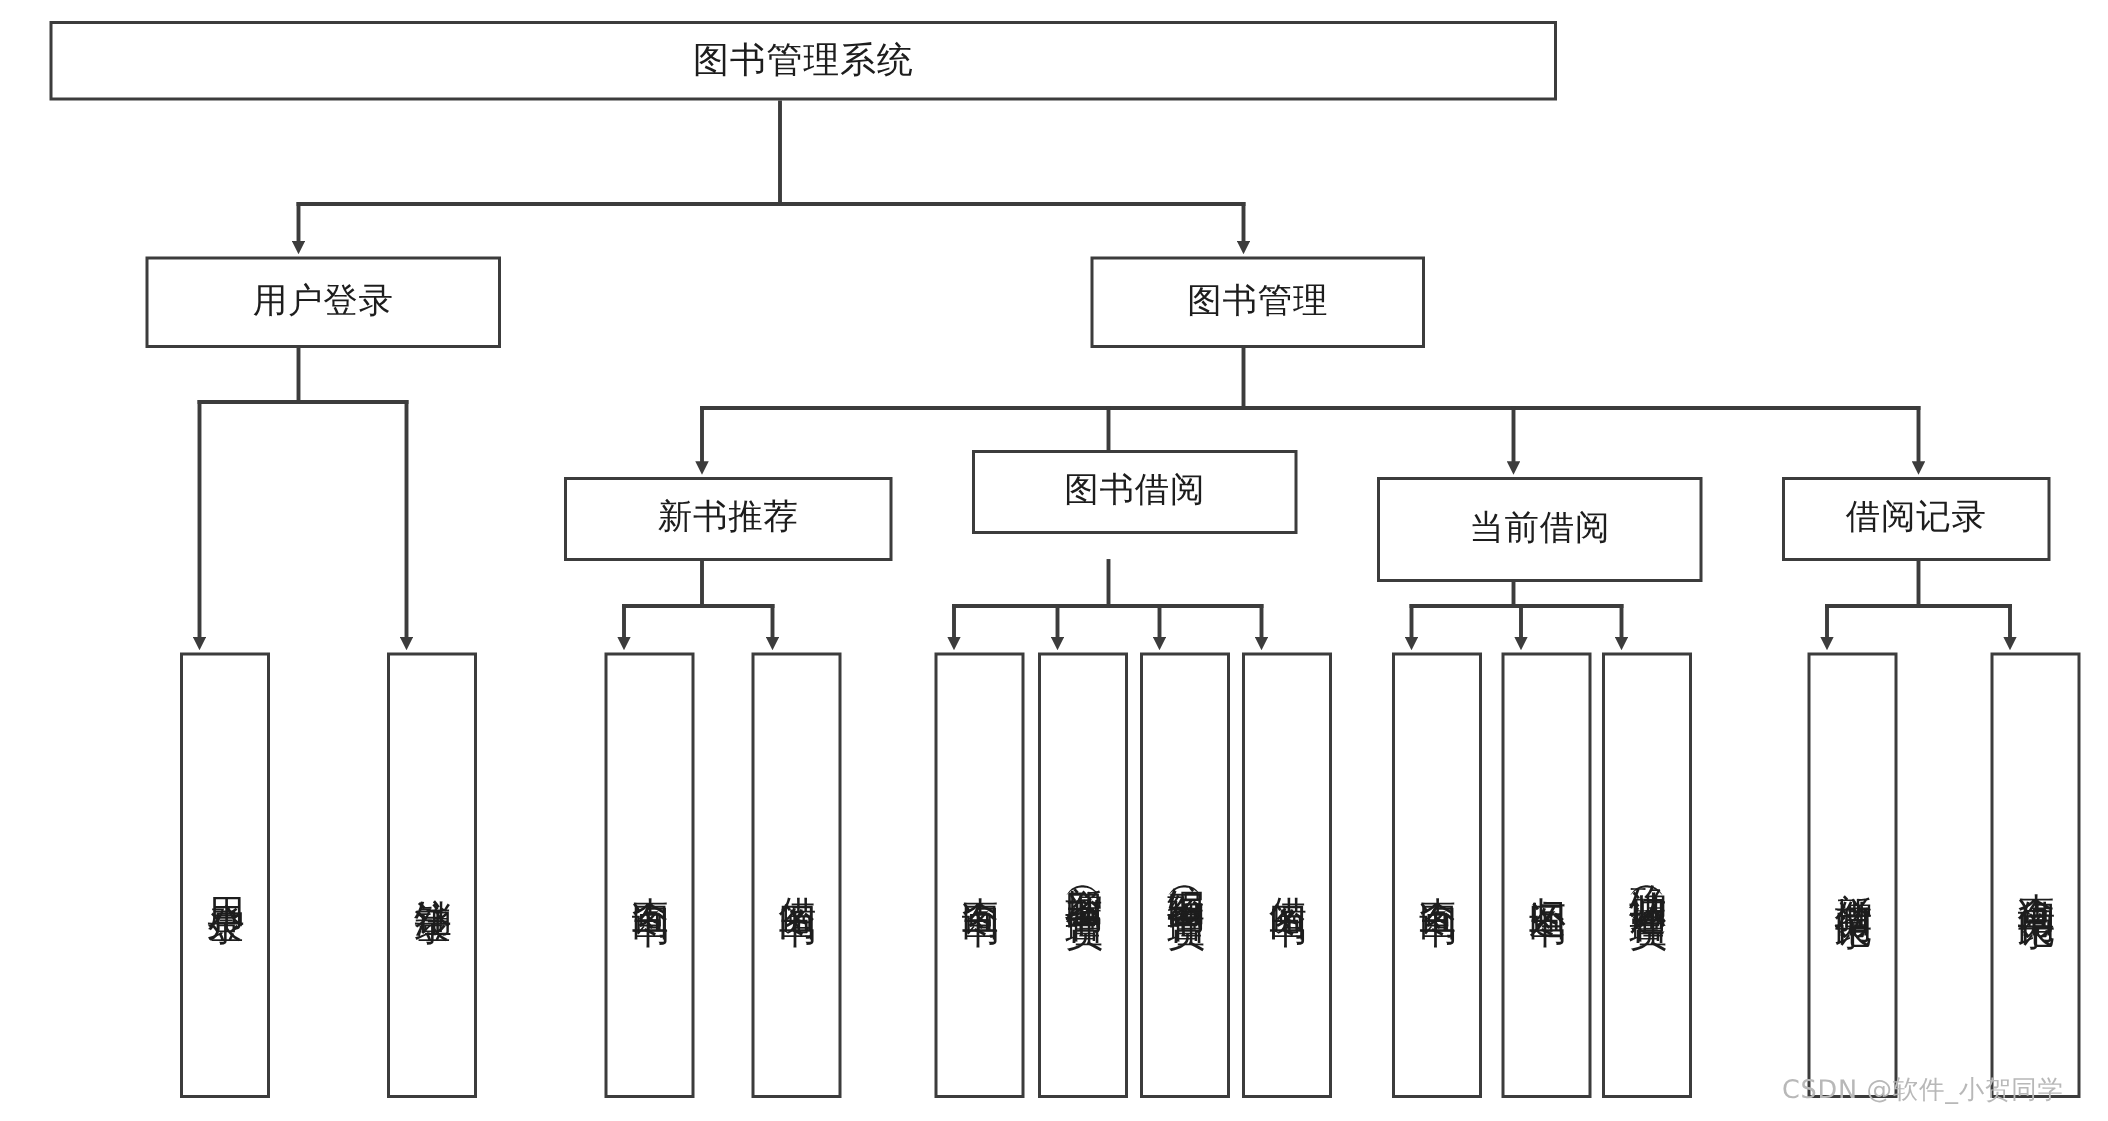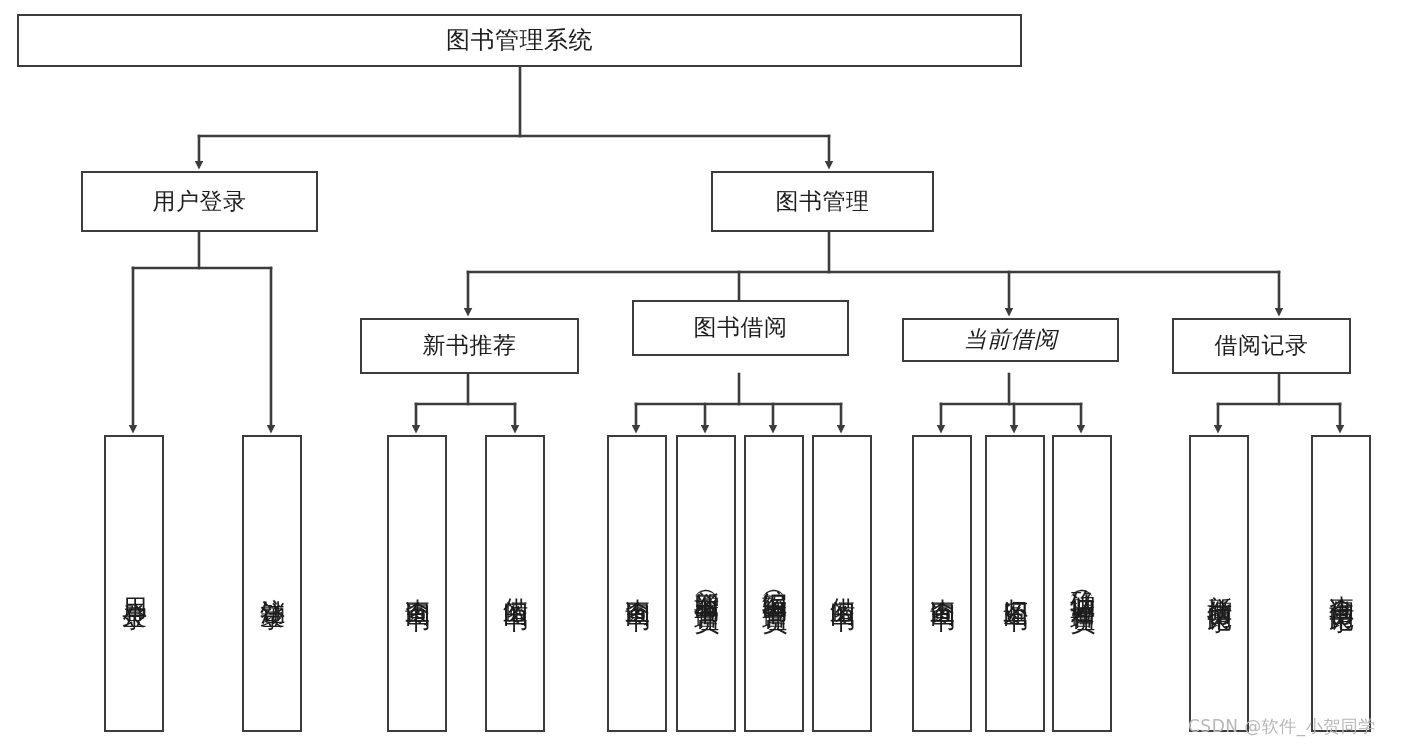--- a/index.html
+++ b/index.html
@@ -27,20 +27,21 @@
   }
   .node {
     position: absolute;
     box-sizing: border-box;
     background: #ffffff;
     border: 2px solid #3c3c3c;
     display: flex;
     align-items: center;
     justify-content: center;
     color: #1d1d1d;
+    margin-left: 16px;
   }
   .node .label {
     display: block;
     text-align: center;
     line-height: 1.18;
     letter-spacing: 0.5px;
   }
   
   .node.horiz .label {
     font-size: 23px;
@@ -140,21 +141,21 @@
   <div class="node horiz" style="left:711px; top:171px; width:223px; height:61px;">
     <span class="label">图书管理</span>
   </div>
 
   <div class="node horiz" style="left:360px; top:318px; width:219px; height:56px;">
     <span class="label">新书推荐</span>
   </div>
   <div class="node horiz" style="left:632px; top:300px; width:217px; height:56px;">
     <span class="label">图书借阅</span>
   </div>
-  <div class="node horiz" style="left:902px; top:318px; width:217px; height:44px;font-style:italic;">
+  <div class="node horiz" style="left:902px; top:318px; width:217px; height:70px;">
     <span class="label">当前借阅</span>
   </div>
   <div class="node horiz" style="left:1172px; top:318px; width:179px; height:56px;">
     <span class="label">借阅记录</span>
   </div>
 
   <div class="node vert" style="left:104px; top:435px; width:60px; height:297px;">
     <span class="label">用户登录</span>
   </div>
   <div class="node vert" style="left:242px; top:435px; width:60px; height:297px;">

